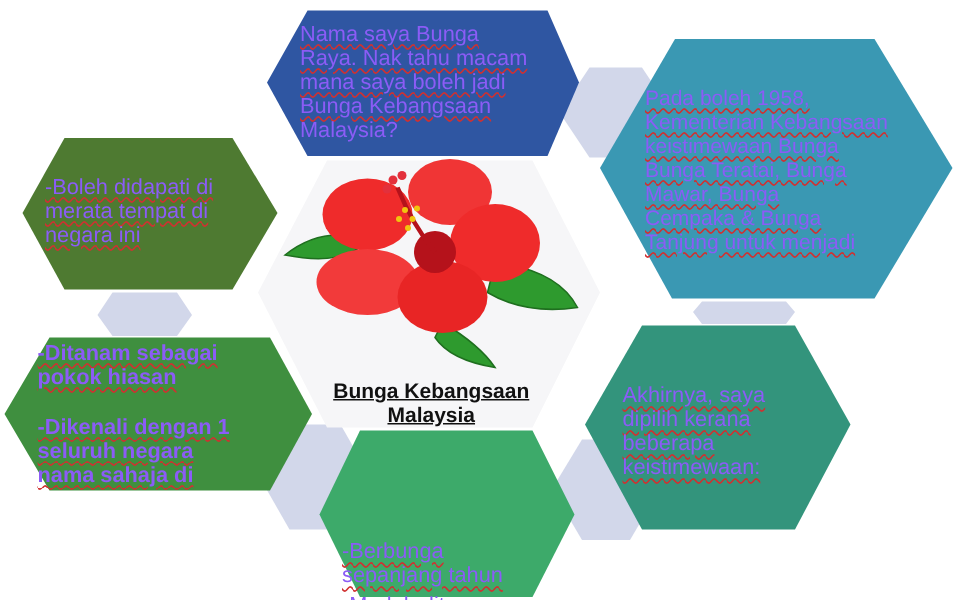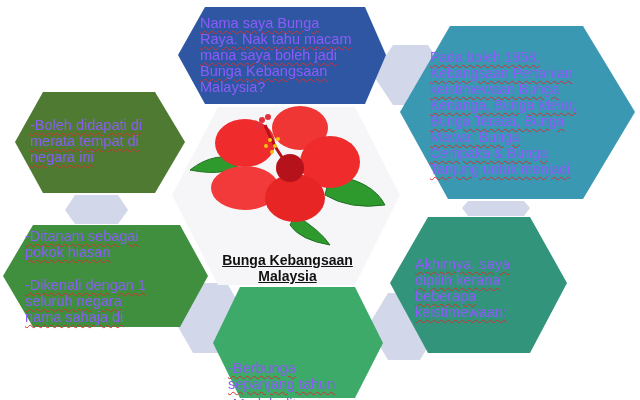--- a/index.html
+++ b/index.html
@@ -61,43 +61,42 @@
 <div class="txt" style="left:200px; top:12px; width:172px; height:86px;">
   <p class="u">Nama saya Bunga</p>
   <p class="u">Raya. Nak tahu macam</p>
   <p class="u">mana saya boleh jadi</p>
   <p class="u">Bunga Kebangsaan</p>
   <p>Malaysia?</p>
 </div>
 
 <div class="txt" style="left:430px; top:40px; width:180px; height:145px; font-size:14px;">
   <p class="u">Pada boleh 1958,</p>
-  <p class="u">Kebangsaan Pertanian</p>
+  <p class="u">Kementerian Kebangsaan</p>
   <p class="u">keistimewaan Bunga</p>
-  <p class="u">Kenanga, Bunga Melur,</p>
   <p class="u">Bunga Teratai, Bunga</p>
   <p class="u">Mawar, Bunga</p>
   <p class="u">Cempaka &amp; Bunga</p>
   <p class="u">Tanjung untuk menjadi</p>
 </div>
 
 <div class="txt" style="left:415px; top:255px; width:130px; height:66px;">
   <p class="u">Akhirnya, saya</p>
   <p class="u">dipilih kerana</p>
   <p class="u">beberapa</p>
   <p class="u">keistimewaan:</p>
 </div>
 
 <div class="txt" style="left:228px; top:312px; width:140px; height:52px;margin-top:48px;">
   <p class="u">-Berbunga</p>
   <p class="u" style="margin-bottom:4px;">sepanjang tahun</p>
   <p class="u">-Mudah ditanam</p>
 </div>
 
-<div class="txt" style="left:25px; top:232px; width:160px; height:88px;">
+<div class="txt" style="left:25px; top:232px; width:160px; height:88px;font-weight:bold;">
   <p class="u">-Ditanam sebagai</p>
   <p class="u" style="margin-bottom:17px;">pokok hiasan</p>
   <p class="u">-Dikenali dengan 1</p>
   <p class="u">seluruh negara</p>
   <p class="u">nama sahaja di</p>
 </div>
 
 <div class="txt" style="left:30px; top:115px; width:140px; height:52px;">
   <p class="u">-Boleh didapati di</p>
   <p class="u">merata tempat di</p>

